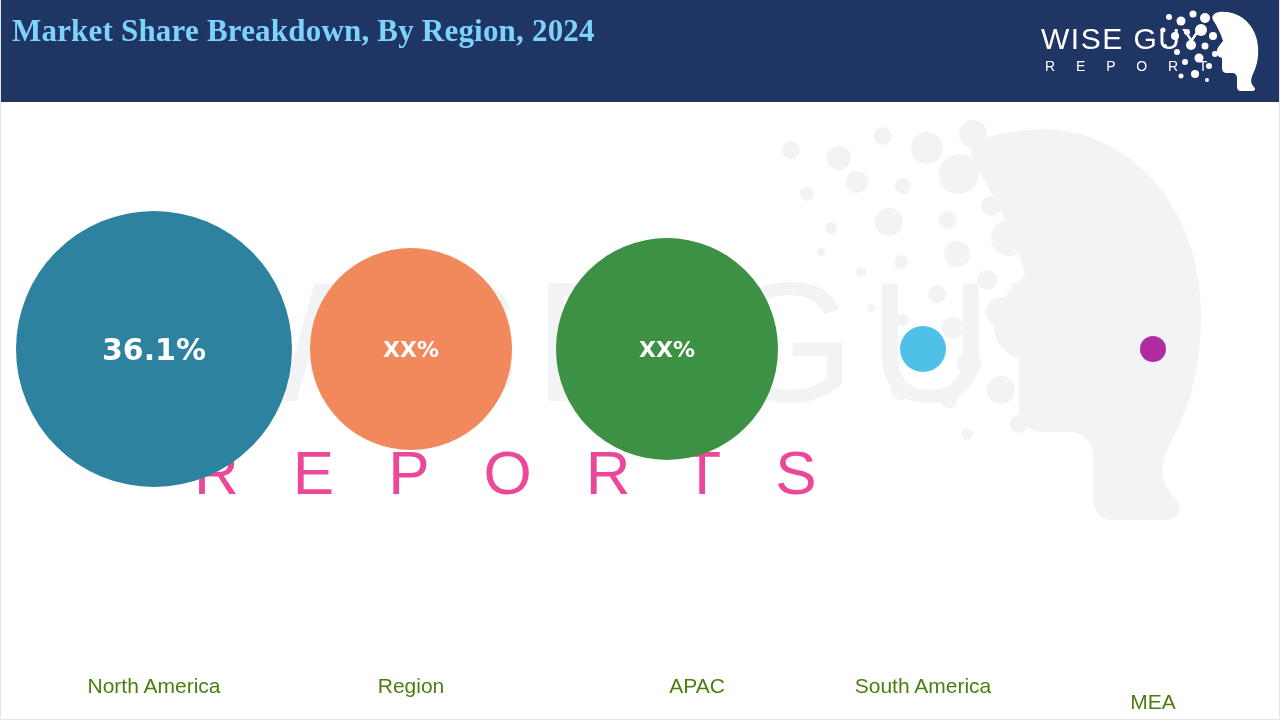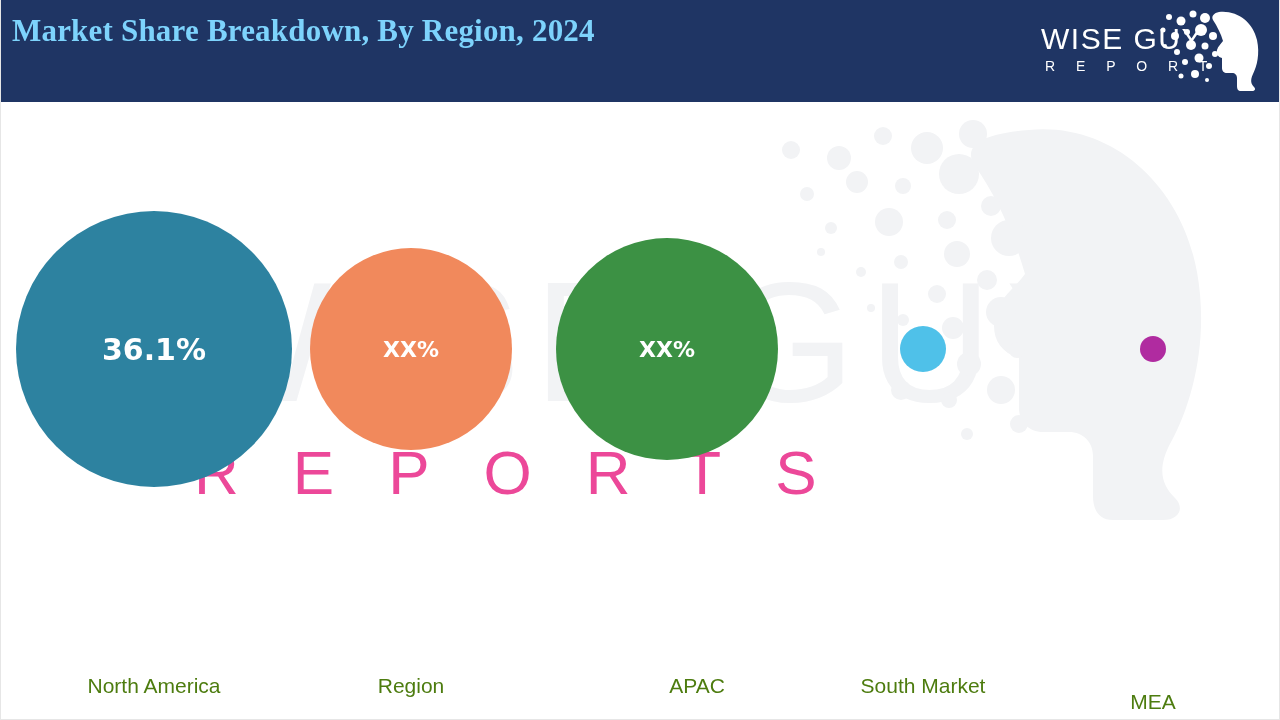--- a/index.html
+++ b/index.html
@@ -261,18 +261,18 @@
     <div class="bubble" style="left:1139px; top:234px; width:26px; height:26px; background:#b02ba0;">
       <span class="bubble-label" style="font-size:12px;"></span>
     </div>
 
     <div class="cat-label" style="left:153px; top:572px;">North America</div>
 
     <div class="cat-label" style="left:410px; top:572px;">Region</div>
 
     <div class="cat-label" style="left:696px; top:572px;">APAC</div>
 
-    <div class="cat-label" style="left:922px; top:572px;">South Market</div>
+    <div class="cat-label" style="left:922px; top:572px;">South America</div>
 
     <div class="cat-label" style="left:1152px; top:588px;">MEA</div>
 
   </div>
 </div>
 
 </body></html>

